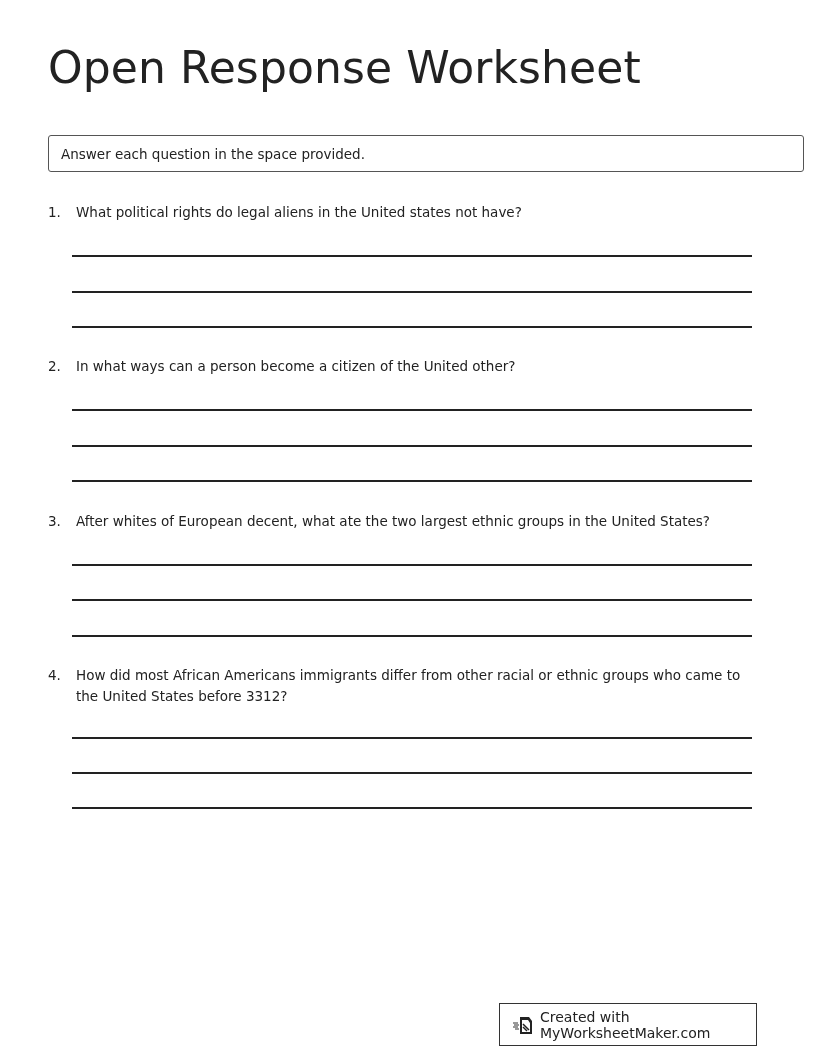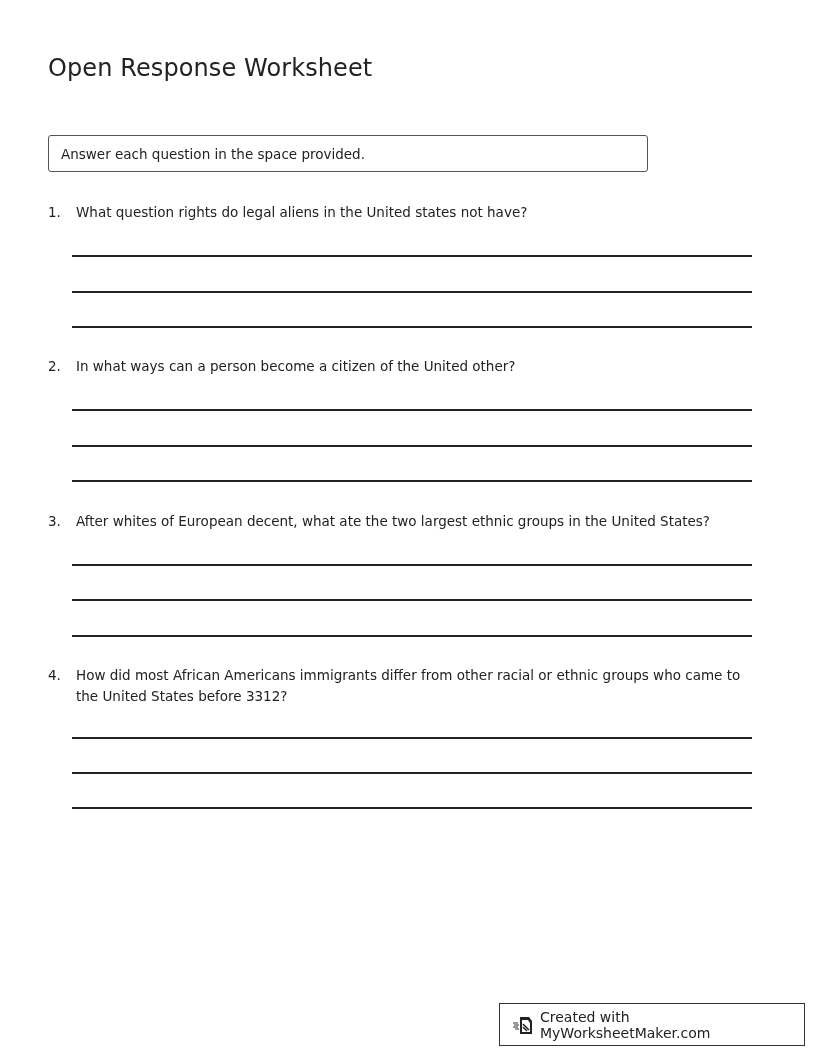--- a/index.html
+++ b/index.html
@@ -2,56 +2,56 @@
 <html><head>
 <meta charset="utf-8">
 <style>
   html, body { margin: 0; padding: 0; background: #ffffff; }
   body {
     width: 816px; height: 1056px; position: relative; overflow: hidden;
     font-family: "DejaVu Sans", sans-serif; color: #222222;
   }
   .title {
     position: absolute; left: 48px; top: 46px;
-    font-size: 24px; font-weight: normal; color: #222222; letter-spacing: 0.1px;
+    font-size: 44px; font-weight: normal; color: #222222; letter-spacing: 0.1px;
     margin: 0; line-height: 44px;
   }
   .instructions {
-    position: absolute; left: 48px; top: 135px; width: 600px; height: 37px;
+    position: absolute; left: 48px; top: 135px; width: 756px; height: 37px;
     border: 1px solid #555555; border-radius: 3px; box-sizing: border-box;
     font-size: 13.5px; line-height: 36px; padding-left: 12px; color: #222222;
   }
   .question {
     position: absolute; left: 48px; width: 716px;
     font-size: 13.5px; line-height: 21px; color: #222222;
   }
   .q-num { position: absolute; left: 0; top: 0; width: 24px; }
   .q-text { margin-left: 28px; display: block; }
   .answer-line {
     position: absolute; left: 72px; width: 680px; height: 2px;
     background: #222222;
   }
   .footer {
-    position: absolute; left: 499px; top: 1003px; width: 306px; height: 43px;
+    position: absolute; left: 499px; top: 1003px; width: 258px; height: 43px;
     border: 1px solid #333333; box-sizing: border-box;
     display: flex; align-items: center; font-size: 14px; color: #222222;
   }
   .footer-icon { width: 22px; height: 22px; margin-left: 12px; margin-right: 6px; display: inline-block; }
   .footer-icon svg { width: 22px; height: 22px; display: block; }
 </style>
 </head>
 <body>
 
 <h1 class="title">Open Response Worksheet</h1>
 
 <div class="instructions">Answer each question in the space provided.</div>
 
 <div class="question" style="top:202px;">
   <span class="q-num">1.</span>
-  <span class="q-text">What question rights do legal aliens in the United states not have?</span>
+  <span class="q-text">What political rights do legal aliens in the United states not have?</span>
 </div>
 <div class="answer-line" style="top:255px;"></div>
 <div class="answer-line" style="top:291px;"></div>
 <div class="answer-line" style="top:326px;"></div>
 
 <div class="question" style="top:356px;">
   <span class="q-num">2.</span>
   <span class="q-text">In what ways can a person become a citizen of the United other?</span>
 </div>
 <div class="answer-line" style="top:409px;"></div>

